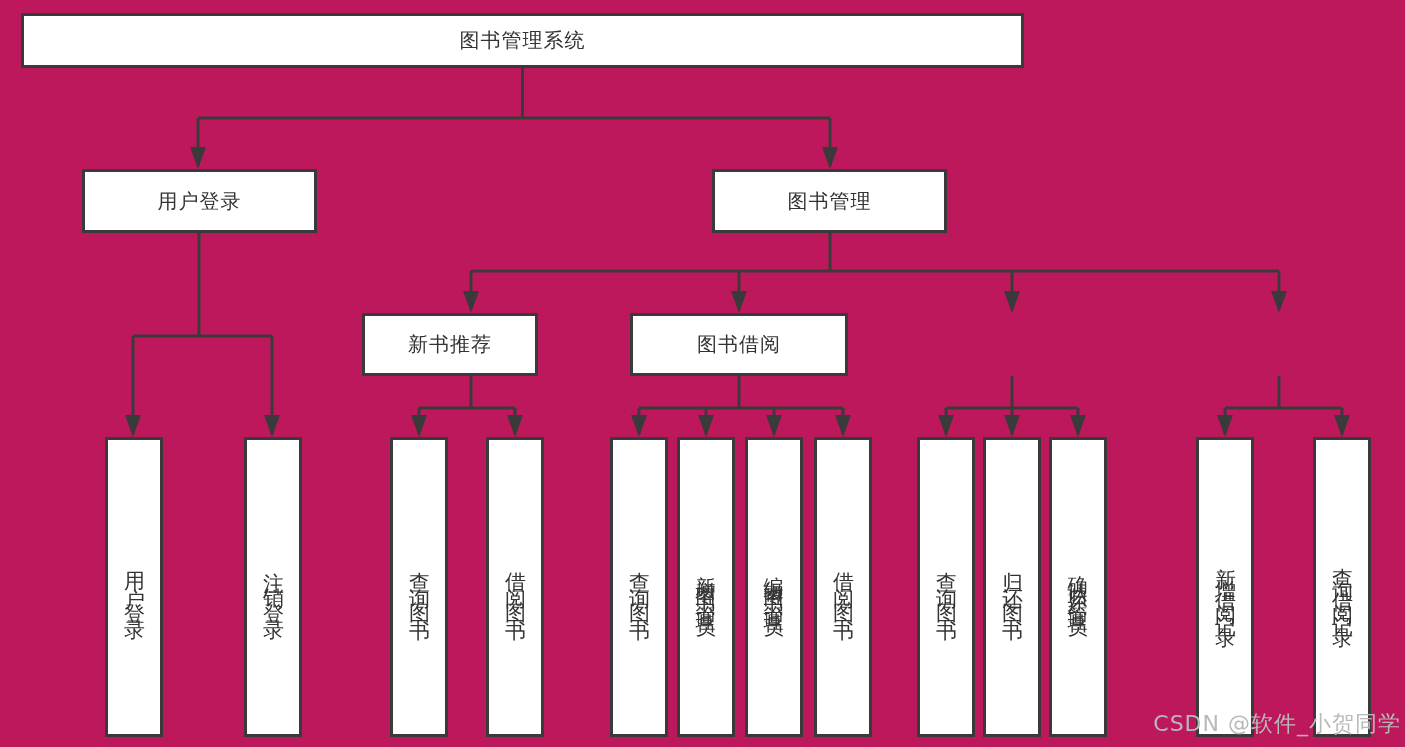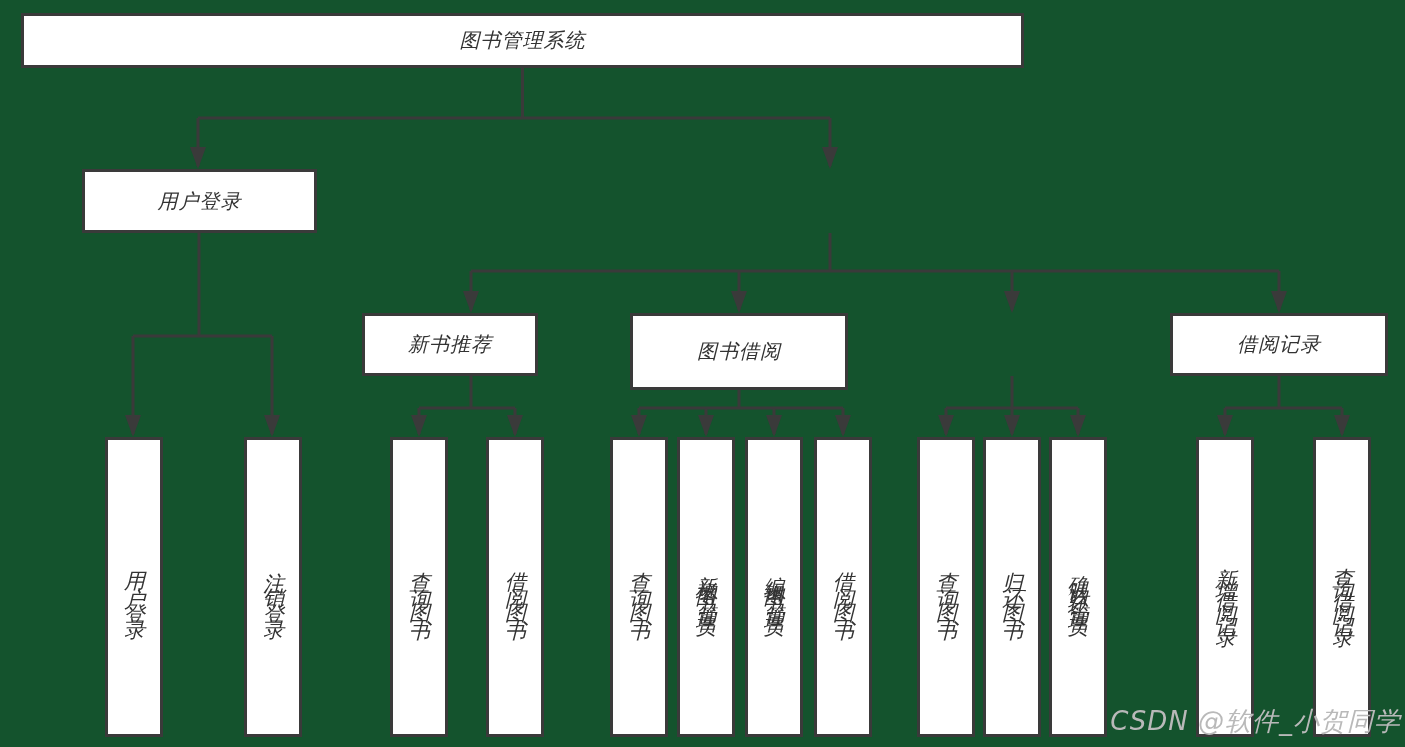--- a/index.html
+++ b/index.html
@@ -1,23 +1,22 @@
 <!DOCTYPE html>
 <html><head>
 <meta charset="utf-8">
 <style>
   html, body { margin: 0; padding: 0; background: #ffffff; }
   .canvas {
     position: relative;
     width: 1405px;
     height: 747px;
-    background: #14532d;
+    background: #be185d;
     font-family: "DejaVu Sans", sans-serif;
     overflow: hidden;
-    font-style: italic;
   }
   .connectors {
     position: absolute;
     left: 0; top: 0;
     z-index: 1;
     pointer-events: none;
   }
   .node {
     position: absolute;
     box-sizing: border-box;
@@ -39,21 +38,21 @@
     white-space: nowrap;
   }
   .v-node.mid .v-text { letter-spacing: 12px; }
   .v-node.long .v-text { font-size: 20px; letter-spacing: 6px; }
   .watermark {
     position: absolute;
     right: 4px;
     bottom: 8px;
     z-index: 5;
     color: #b9b9b9;
-    font-size: 26px;
+    font-size: 22px;
     letter-spacing: 1px;
     white-space: nowrap;
   }
 </style>
 </head>
 <body>
 
 <div class="canvas">
 
   <svg class="connectors" width="1405" height="747" viewBox="0 0 1405 747">
@@ -96,29 +95,29 @@
     </g>
   </svg>
 
   <div class="node h-node" style="left:21px; top:13px; width:1003px; height:55px">
     <span>图书管理系统</span>
   </div>
 
   <div class="node h-node" style="left:82px; top:169px; width:235px; height:64px">
     <span>用户登录</span>
   </div>
+  <div class="node h-node" style="left:712px; top:169px; width:235px; height:64px">
+    <span>图书管理</span>
+  </div>
 
   <div class="node h-node" style="left:362px; top:313px; width:176px; height:63px">
     <span>新书推荐</span>
   </div>
-  <div class="node h-node" style="left:630px; top:313px; width:218px; height:77px">
+  <div class="node h-node" style="left:630px; top:313px; width:218px; height:63px">
     <span>图书借阅</span>
-  </div>
-  <div class="node h-node" style="left:1170px; top:313px; width:218px; height:63px">
-    <span>借阅记录</span>
   </div>
 
   <div class="node v-node" style="left:105px; top:437px; width:58px; height:300px">
     <span class="v-text">用户登录</span>
   </div>
   <div class="node v-node" style="left:244px; top:437px; width:58px; height:300px">
     <span class="v-text">注销登录</span>
   </div>
 
   <div class="node v-node" style="left:390px; top:437px; width:58px; height:300px">

